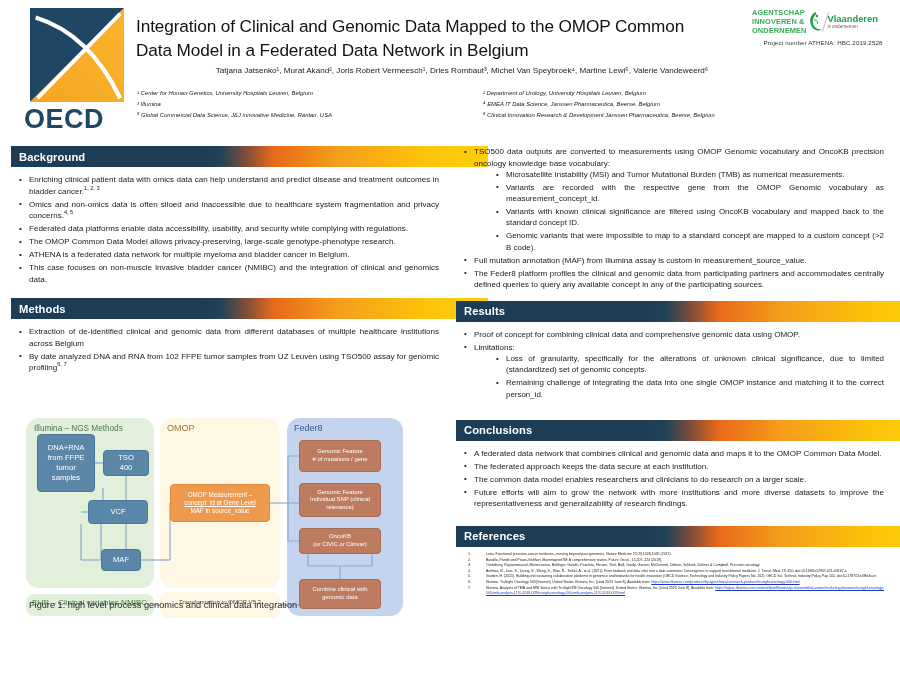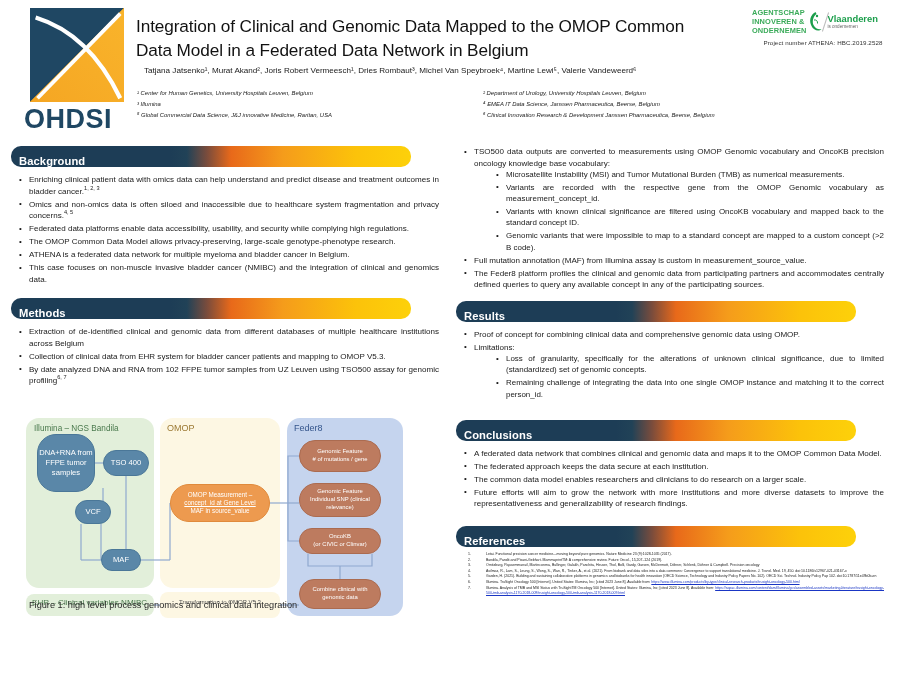--- a/index.html
+++ b/index.html
@@ -22,22 +22,22 @@
     font-size: 27px; font-weight: bold; letter-spacing: 0.5px;
     color: #1f4763; font-family: "Liberation Sans", sans-serif;
   }
 
   #title {
     position: absolute; left: 136px; top: 14px; width: 570px;
     font-size: 17.2px; font-weight: normal; line-height: 1.42; color: #121212;
     letter-spacing: -0.1px;
   }
   #authors {
-    position: absolute; left: 144px; top: 66px; width: 620px;
-    font-size: 8.1px; color: #1a1a1a; line-height: 1.3;
+    position: absolute; left: 152px; top: 66px; width: 620px;
+    font-size: 8.1px; color: #1a1a1a; line-height: 1.3; text-align: center;
   }
   .affil-col {
     position: absolute; font-size: 5.9px; font-style: italic; color: #1a1a1a;
     line-height: 1.85; white-space: nowrap;
   }
   #affil-left { left: 137px; top: 88px; }
   #affil-right { left: 483px; top: 88px; }
 
   #vlaio { position: absolute; left: 752px; top: 8px; width: 142px; }
   #vlaio-row { display: flex; align-items: center; gap: 1px; }
@@ -54,25 +54,25 @@
     margin-top: 4px; font-size: 6.2px; color: #333; text-align: center;
     letter-spacing: 0.1px;
   }
 
   
   .col { position: absolute; width: 432px; }
   #col-left { left: 11px; top: 146px; }
   #col-right { left: 456px; top: 146px; }
 
   .sec-head {
-    position: relative; height: 21px; width: 400px;
+    position: relative; height: 21px; width: 477px;
     background: linear-gradient(to right,
       #1d3d56 0%, #1d3d56 40%, #214257 44%, #7a4c3c 49%,
       #e8691a 55%, #f59c1b 68%, #fcc20a 86%, #fdd10a 100%);
-    display: flex; align-items: flex-end; border-radius: 10px;
+    display: flex; align-items: center;
   }
   .sec-head-label {
     padding-left: 8px; font-size: 11.2px; font-weight: bold; color: #ffffff;
     letter-spacing: 0.1px;
   }
 
   .bullets { padding: 7px 4px 0 4px; }
   .bullets ul { list-style: none; }
   .bullets li {
     position: relative; padding-left: 14px; margin-bottom: 1.5px;
@@ -96,31 +96,31 @@
   #panel-feder8 { left: 275px; top: 2px; width: 116px; height: 198px; background: #c5d4ee; }
   #panel-ehr { left: 14px; top: 178px; width: 128px; height: 22px; background: #e2efda; border-radius: 8px; }
   #panel-transform { left: 148px; top: 176px; width: 120px; height: 26px; background: #fdf7e3; border-radius: 8px; }
 
   .panel-title { position: absolute; font-size: 8.2px; }
   #t-illumina { left: 22px; top: 8px; color: #4b7a4e; }
   #t-omop { left: 155px; top: 7px; color: #9c7a33; font-size: 9px; }
   #t-feder8 { left: 282px; top: 7px; color: #34558c; font-size: 9px; text-align: center; }
 
   .nbox {
-    position: absolute; border-radius: 19px; display: flex;
+    position: absolute; border-radius: 4px; display: flex;
     align-items: center; justify-content: center; text-align: center;
-    color: #ffffff; line-height: 1.3; padding: 1px;
+    color: #ffffff; line-height: 1.3; padding: 8px;
   }
   .blue { background: #5a87a8; border: 1px solid #4a7798; font-size: 7.6px; }
   .orange { background: #ed9a4f; border: 1px solid #e08a3c; font-size: 6.3px; }
   .brown { background: #bd7b5f; border: 1px solid #ab6b50; font-size: 5.9px; }
 
   #b-dnarna { left: 25px; top: 18px; width: 58px; height: 58px; }
   #b-tso500 { left: 91px; top: 34px; width: 46px; height: 26px; }
-  #b-vcf { left: 63px; top: 84px; width: 36px; height: 24px; }
+  #b-vcf { left: 76px; top: 84px; width: 60px; height: 24px; }
   #b-maf { left: 89px; top: 133px; width: 40px; height: 22px; }
   #b-omopmeas { left: 158px; top: 68px; width: 100px; height: 38px; }
   #b-gf1 { left: 287px; top: 24px; width: 82px; height: 32px; }
   #b-gf2 { left: 287px; top: 67px; width: 82px; height: 34px; }
   #b-onco { left: 287px; top: 112px; width: 82px; height: 26px; }
   #b-combine { left: 287px; top: 163px; width: 82px; height: 30px; }
 
   #t-ehr {
     position: absolute; left: 20px; top: 182px; width: 118px;
     font-size: 8.1px; color: #4b7a4e;
@@ -169,21 +169,21 @@
             <linearGradient id="og" x1="0" y1="1" x2="1" y2="0">
               <stop offset="0%" stop-color="#f5a623"></stop>
               <stop offset="100%" stop-color="#f9b42b"></stop>
             </linearGradient>
           </defs>
           <path d="M6,10 C45,22 75,52 96,96" stroke="#ffffff" stroke-width="4.5" fill="none"></path>
           <path d="M96,6 L8,96" stroke="#ffffff" stroke-width="4" fill="none"></path>
           <path d="M6,10 C40,14 64,26 96,6" stroke="#ffffff" stroke-width="3" fill="none" opacity="0"></path>
         </svg>
       </div>
-      <div id="ohdsi-word">OHDSI</div>
+      <div id="ohdsi-word">OECD</div>
     </div>
 
     <div id="title">Integration of Clinical and Genomic Data Mapped to the OMOP Common Data Model in a Federated Data Network in Belgium</div>
     <div id="authors">Tatjana Jatsenko¹, Murat Akand², Joris Robert Vermeesch¹, Dries Rombaut³, Michel Van Speybroek⁴, Martine Lewi⁵, Valerie Vandeweerd⁶</div>
 
     <div class="affil-col" id="affil-left">
       <div>¹ Center for Human Genetics, University Hospitals Leuven, Belgium</div>
       <div>³ Illumina</div>
       <div>⁵ Global Commercial Data Science, J&amp;J innovative Medicine, Raritan, USA</div>
     </div>
@@ -217,34 +217,33 @@
 
   <div class="col" id="col-left">
 
     <div class="sec-head">
       <span class="sec-head-label">Background</span>
     </div>
     <div class="bullets">
       <ul>
         <li>Enriching clinical patient data with omics data can help understand and predict disease and treatment outcomes in bladder cancer.<sup>1, 2, 3</sup></li>
         <li>Omics and non-omics data is often siloed and inaccessible due to healthcare system fragmentation and privacy concerns.<sup>4, 5</sup></li>
-        <li>Federated data platforms enable data accessibility, usability, and security while complying high regulations.</li>
+        <li>Federated data platforms enable data accessibility, usability, and security while complying with regulations.</li>
         <li>The OMOP Common Data Model allows privacy-preserving, large-scale genotype-phenotype research.</li>
         <li>ATHENA is a federated data network for multiple myeloma and bladder cancer in Belgium.</li>
         <li>This case focuses on non-muscle invasive bladder cancer (NMIBC) and the integration of clinical and genomics data.</li>
       </ul>
     </div>
 
     <div class="sec-head" style="margin-top:13px;">
       <span class="sec-head-label">Methods</span>
     </div>
     <div class="bullets">
       <ul>
         <li>Extraction of de-identified clinical and genomic data from different databases of multiple healthcare institutions across Belgium</li>
-        <li>Collection of clinical data from EHR system for bladder cancer patients and mapping to OMOP V5.3.</li>
         <li>By date analyzed DNA and RNA from 102 FFPE tumor samples from UZ Leuven using TSO500 assay for genomic profiling<sup>6, 7</sup></li>
       </ul>
     </div>
   </div>
 
   <div id="figure">
     <div id="fig-canvas">
 
       <div class="panel" id="panel-illumina"></div>
       <div class="panel" id="panel-omop"></div>
@@ -266,21 +265,21 @@
           <line x1="258" y1="87" x2="287" y2="87"></line>
           <path d="M276 87 L276 40 L287 40"></path>
           <path d="M276 87 L276 125 L287 125"></path>
           <path d="M296 138 L296 150 L360 150 L360 138"></path>
           <line x1="328" y1="150" x2="328" y2="163"></line>
           <line x1="268" y1="189" x2="287" y2="189"></line>
           <line x1="142" y1="189" x2="148" y2="189"></line>
         </g>
       </svg>
 
-      <div class="panel-title" id="t-illumina">Illumina – NGS Bandila</div>
+      <div class="panel-title" id="t-illumina">Illumina – NGS Methods</div>
       <div class="panel-title" id="t-omop">OMOP</div>
       <div class="panel-title" id="t-feder8">Feder8</div>
 
       <div class="nbox blue" id="b-dnarna">DNA+RNA from FFPE tumor samples</div>
       <div class="nbox blue" id="b-tso500">TSO 400</div>
       <div class="nbox blue" id="b-vcf">VCF</div>
       <div class="nbox blue" id="b-maf">MAF</div>
 
       <div class="nbox orange" id="b-omopmeas">
         <div>

